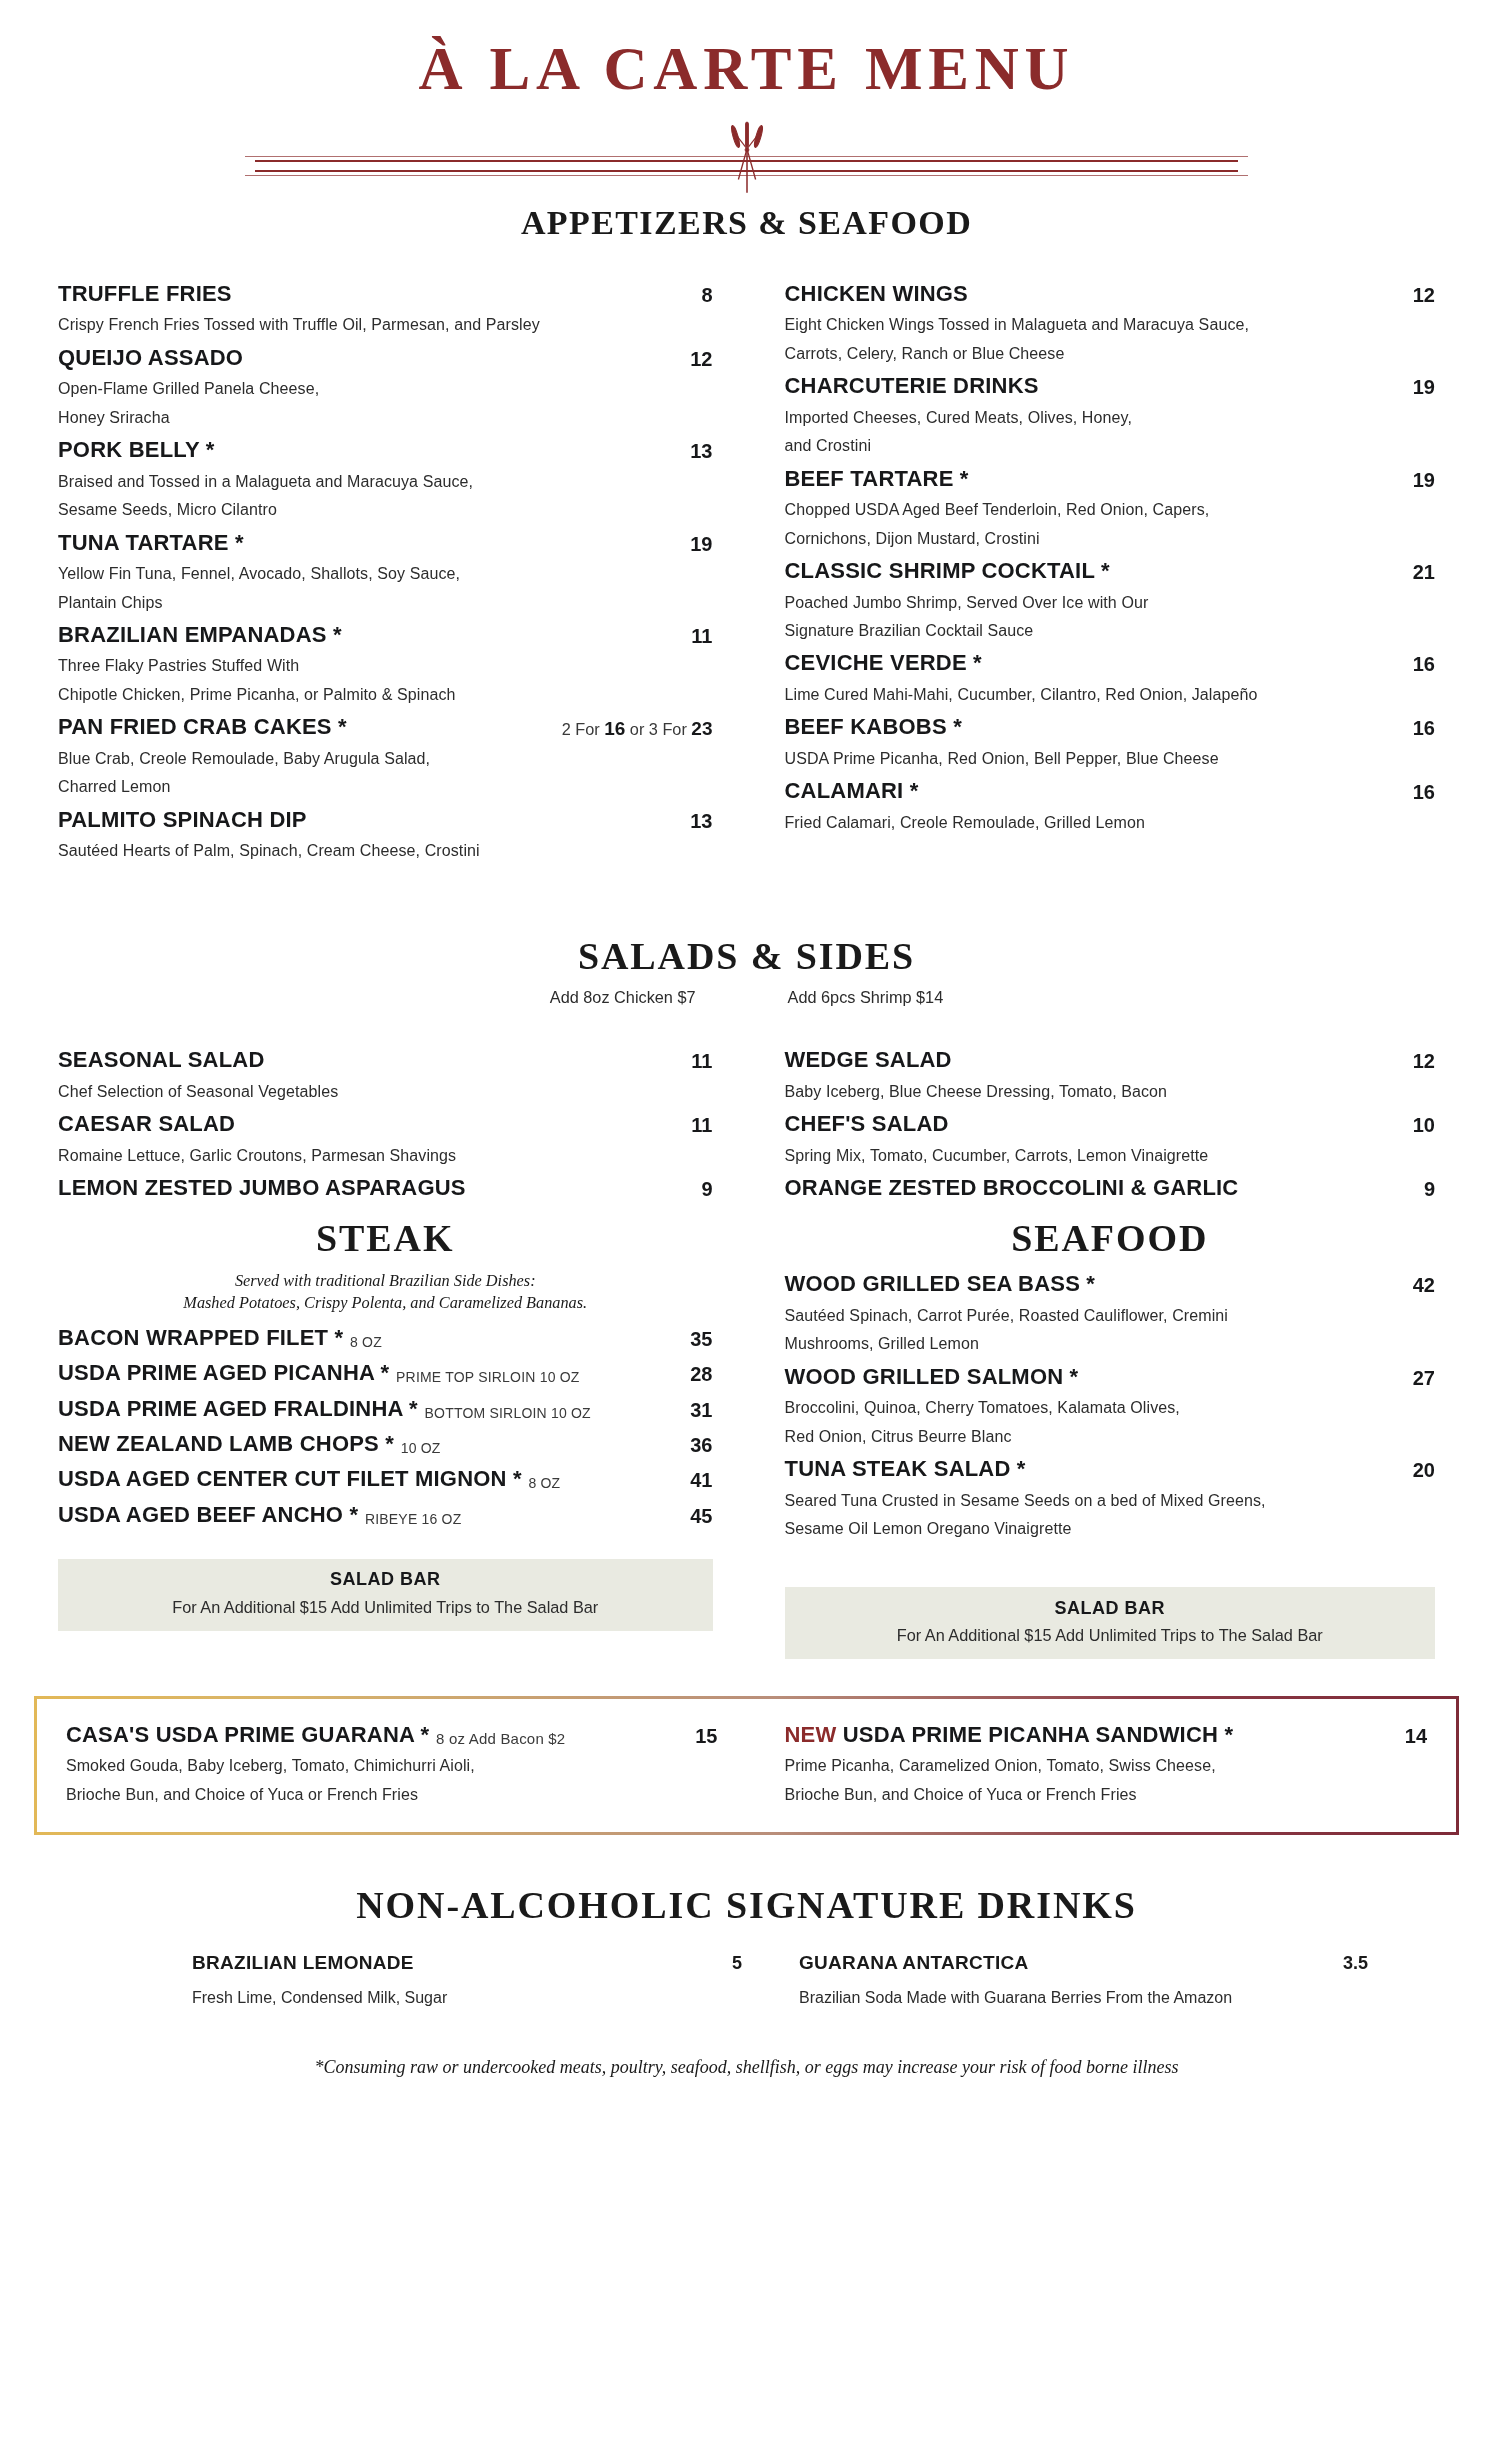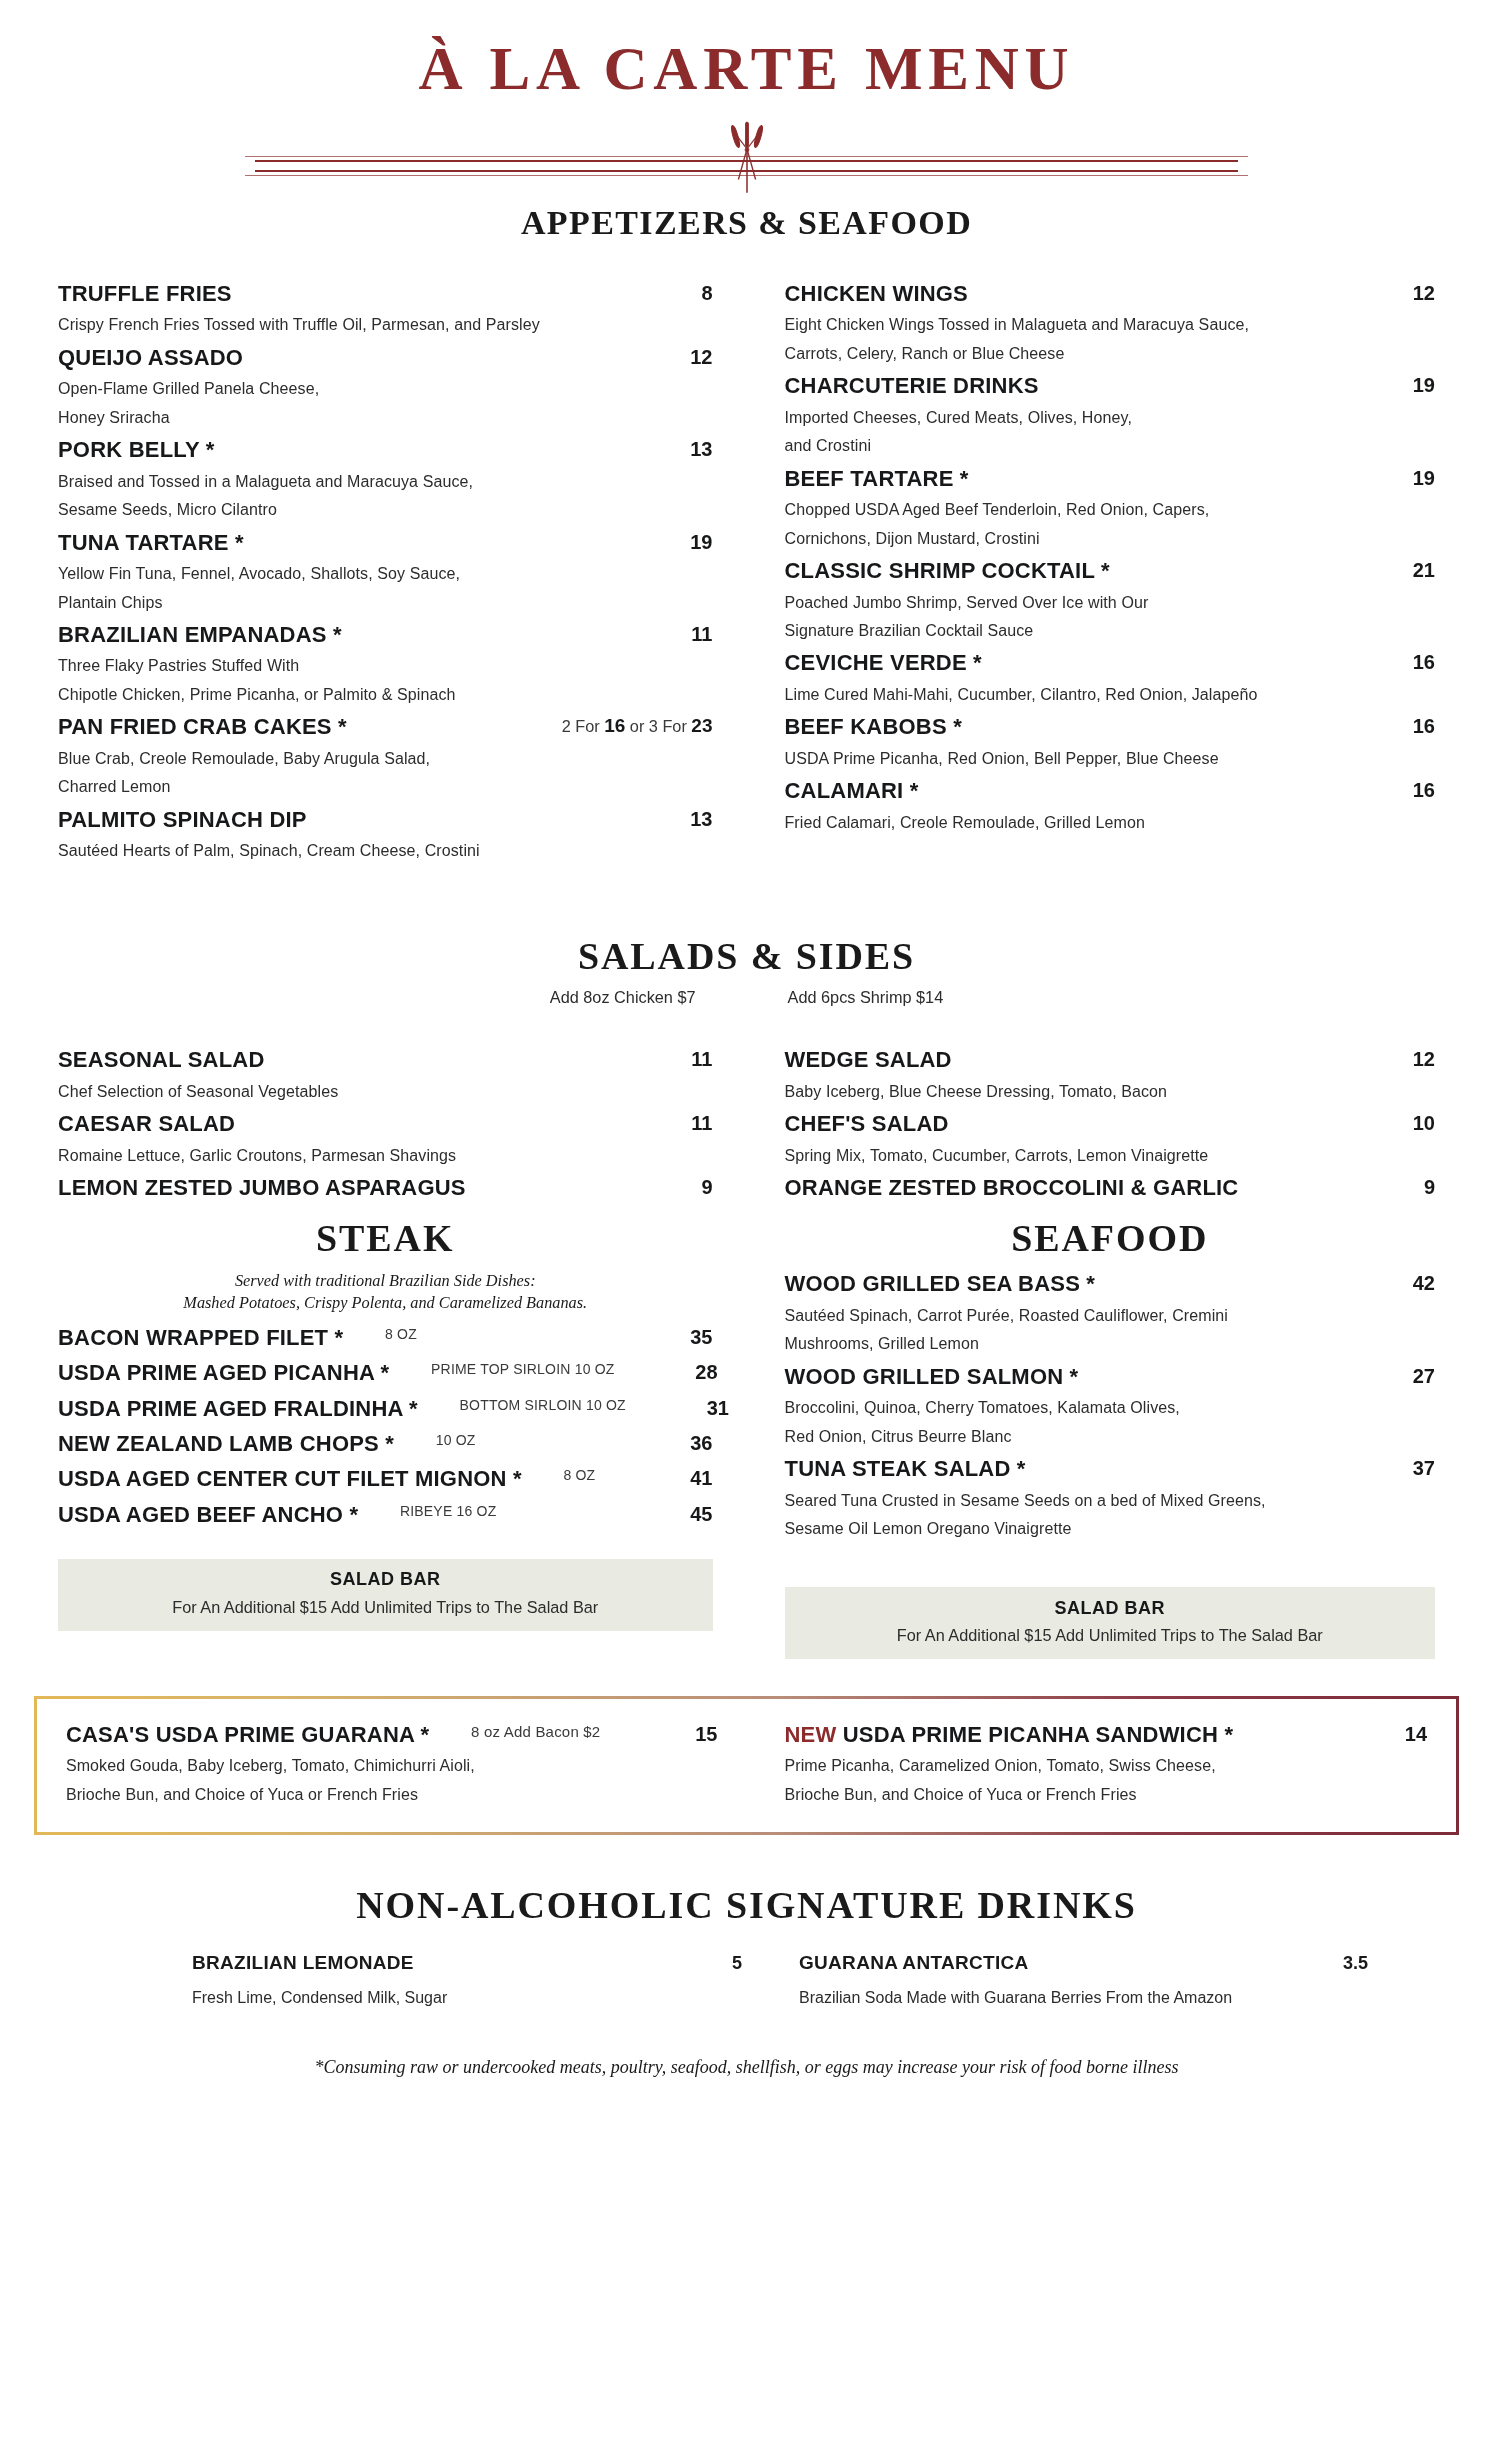--- a/index.html
+++ b/index.html
@@ -84,25 +84,24 @@
   .col {
     width: 50%;
     padding-right: 34px;
   }
   .col.right { padding-right: 0; padding-left: 38px; }
 
   
   .item { margin-bottom: 0; }
   .item-head {
     display: flex;
-    align-items: flex-start;
+    align-items: flex-end;
     white-space: nowrap;
     line-height: 1.0;
     margin-top: 13.4px;
-    gap: 35px;
   }
   .item-name {
     font-family: "Liberation Sans", sans-serif;
     font-weight: bold;
     font-size: 22px;
     letter-spacing: 0.2px;
     color: #17181a;
   }
   .item-qual {
     font-size: 15px;
@@ -509,21 +508,21 @@
             <span class="spacer"></span>
             <span class="item-price">27</span>
           </div>
           <div class="item-desc">Broccolini, Quinoa, Cherry Tomatoes, Kalamata Olives,</div>
           <div class="item-desc">Red Onion, Citrus Beurre Blanc</div>
         </div>
         <div class="item">
           <div class="item-head">
             <span class="item-name">TUNA STEAK SALAD *</span>
             <span class="spacer"></span>
-            <span class="item-price">37</span>
+            <span class="item-price">20</span>
           </div>
           <div class="item-desc">Seared Tuna Crusted in Sesame Seeds on a bed of Mixed Greens,</div>
           <div class="item-desc">Sesame Oil Lemon Oregano Vinaigrette</div>
         </div>
       </div>
     <div class="salad-bar" style="margin-top:50px;">
       <div class="sb-title">SALAD BAR</div>
       <div class="sb-sub">For An Additional $15 Add Unlimited Trips to The Salad Bar</div>
     </div>
   </div>

